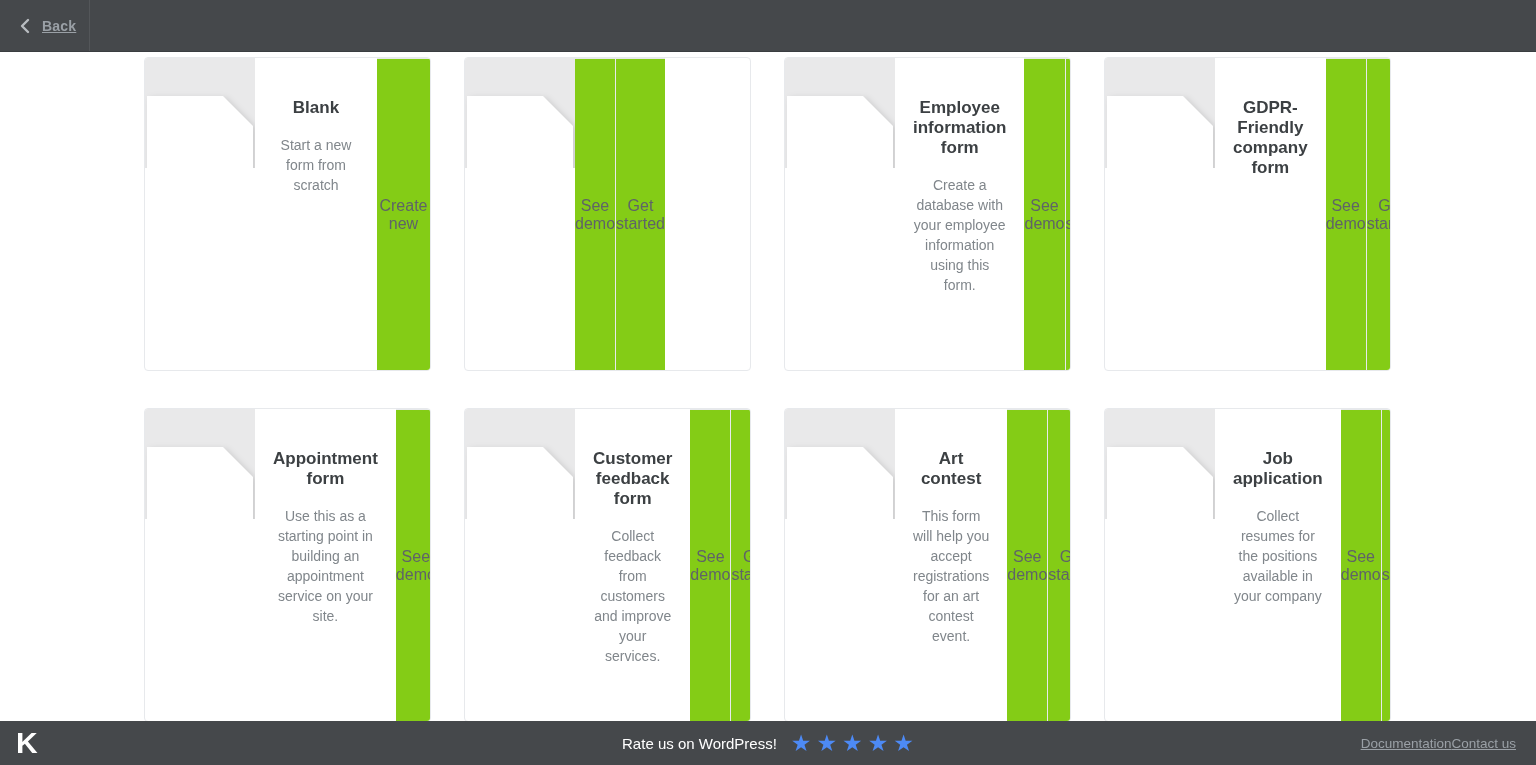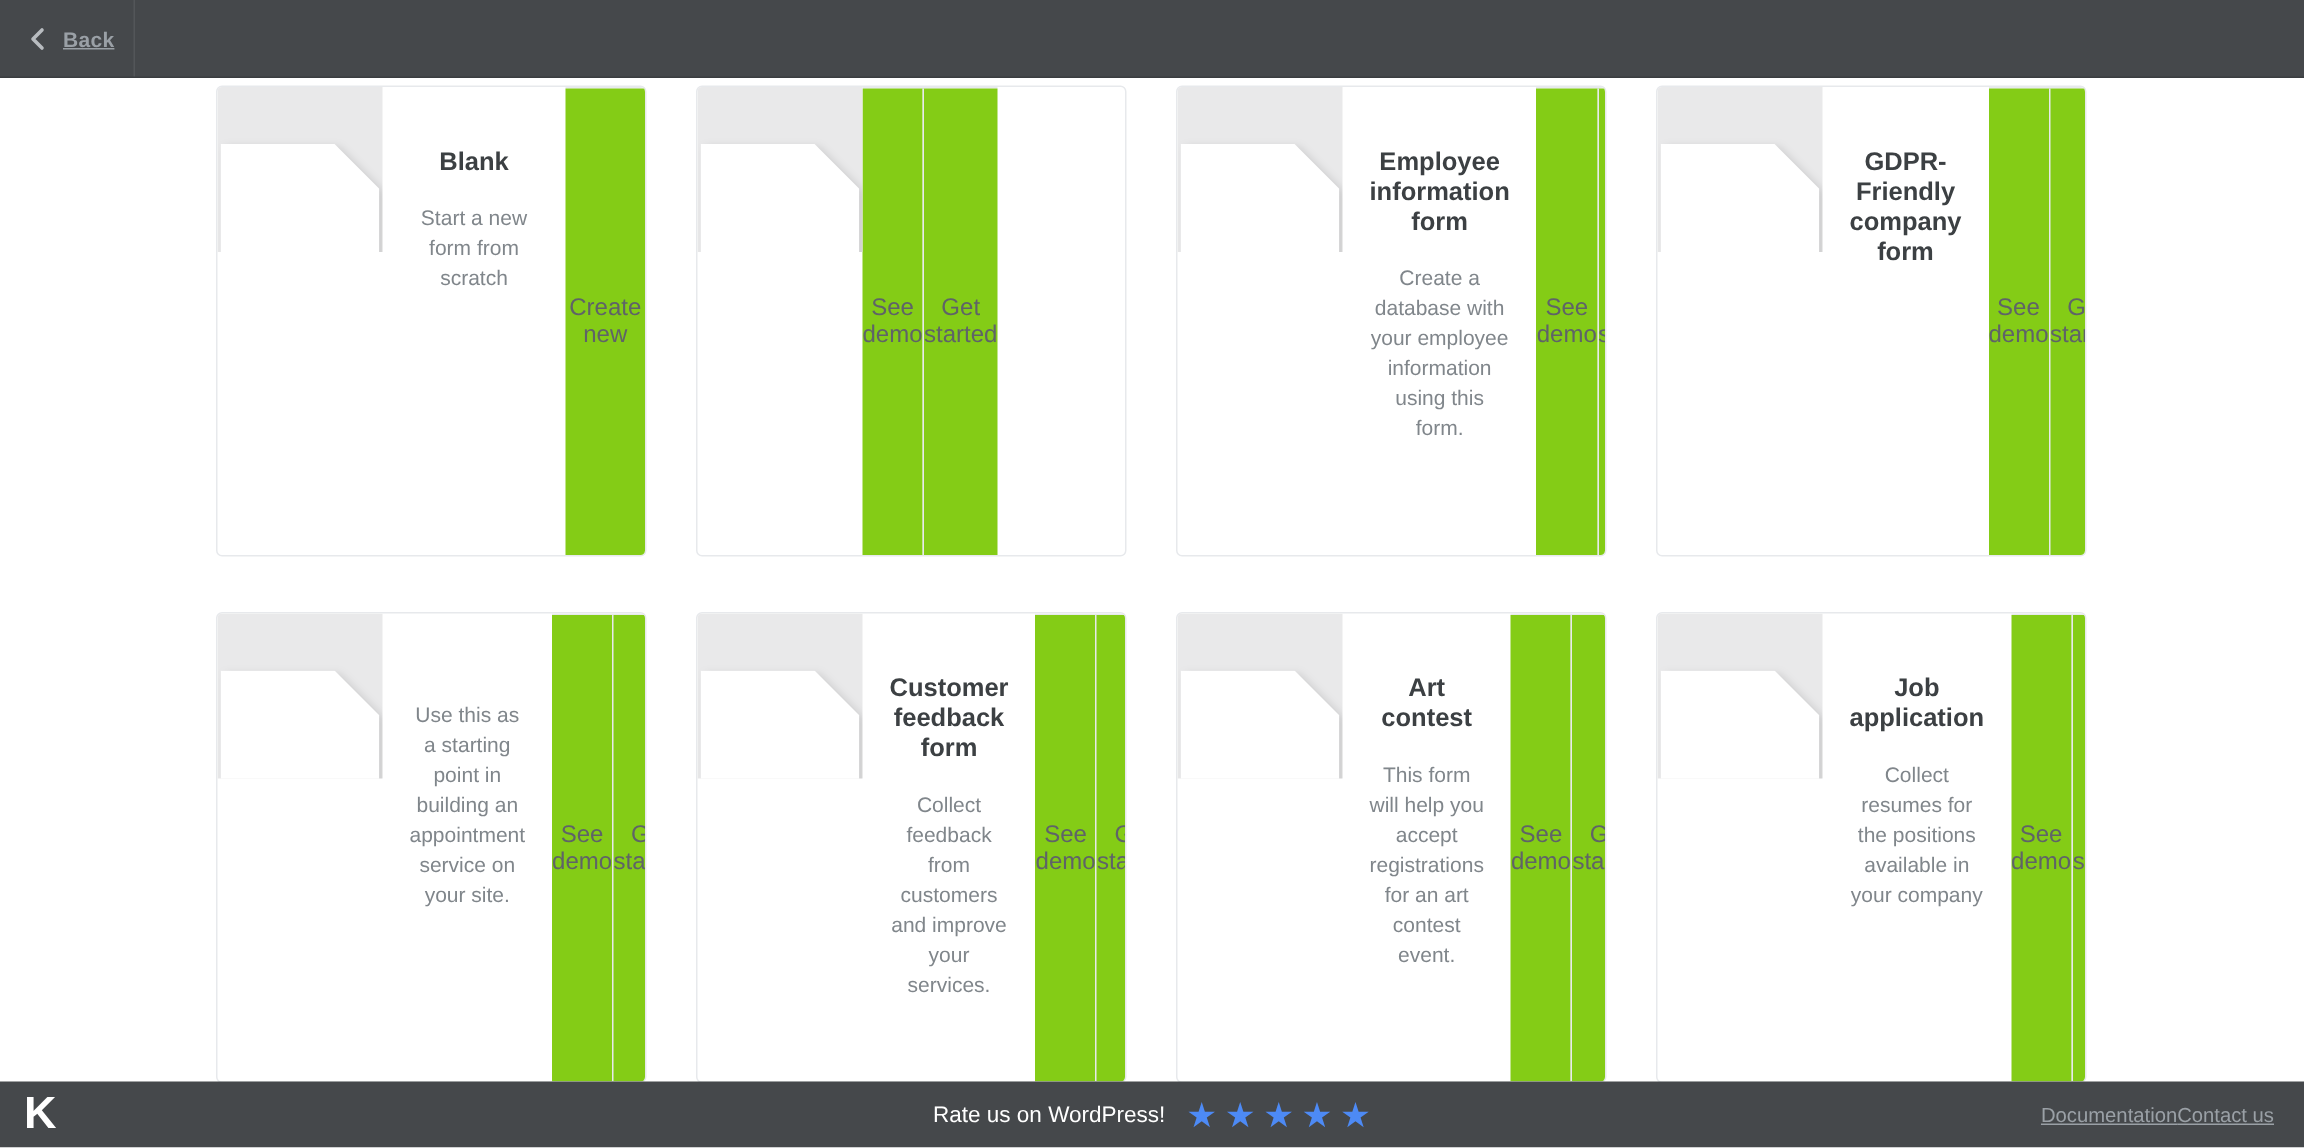--- a/index.html
+++ b/index.html
@@ -248,20 +248,21 @@
       </div>
   </section>
 
   <section class="card">
     <div class="thumb">
       <div class="paper-wrap">
         <div class="paper"></div>
       </div>
     </div>
     <div class="card-body">
+      <h3 class="card-title">Appointment form</h3>
       <p class="card-desc">Use this as a starting point in building an appointment service on your site.</p>
     </div>
     <div class="card-actions">
         <button class="card-action">See demo</button>
         <button class="card-action">Get started</button>
       </div>
   </section>
 
   <section class="card">
     <div class="thumb">

